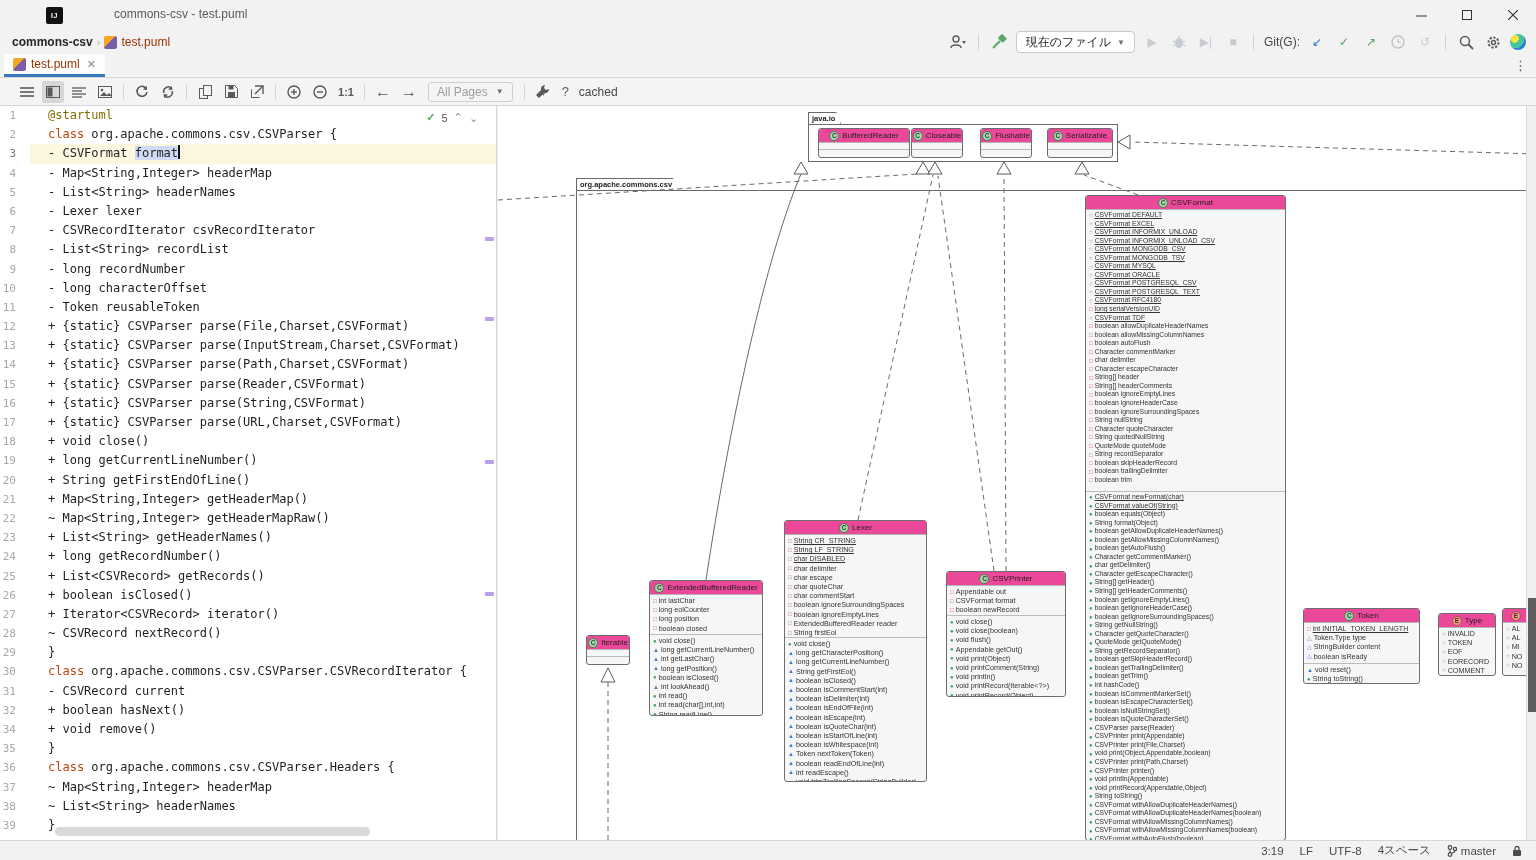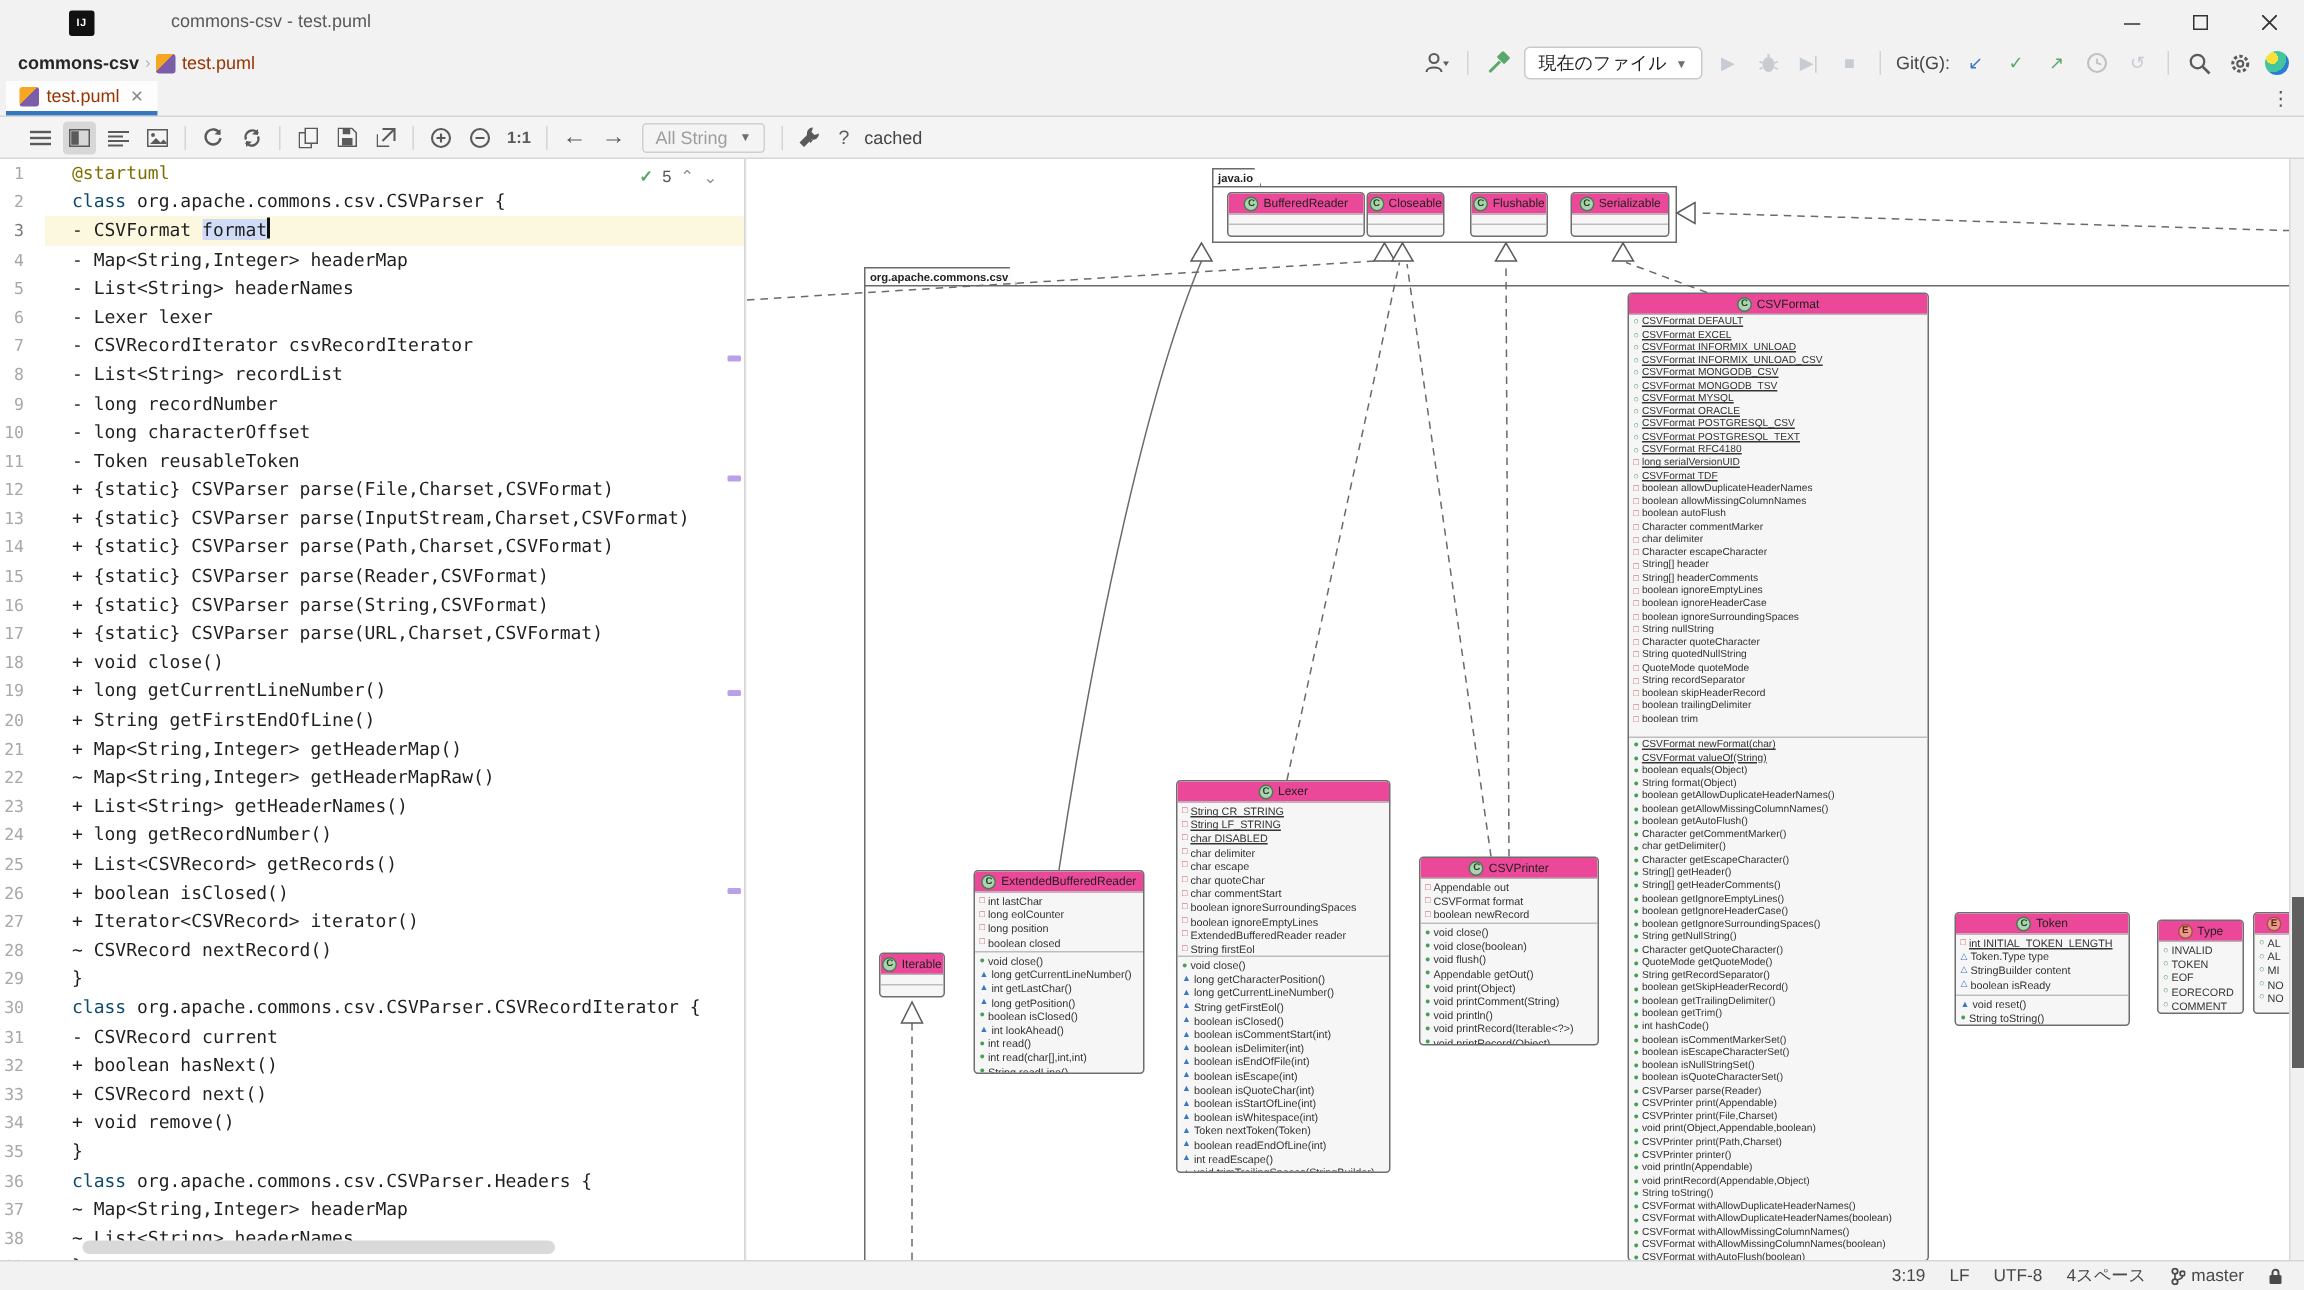--- a/index.html
+++ b/index.html
@@ -49,21 +49,21 @@
 
   
   .main{position:absolute;left:0;top:106px;width:1536px;height:734px;}
   .editor{position:absolute;left:0;top:0;width:497px;height:734px;background:#fff;border-right:1px solid #d4d4d4;overflow:hidden}
   .eline{display:flex;height:19.2px;line-height:19.2px;font-family:"DejaVu Sans Mono","Liberation Mono",monospace;font-size:12px;white-space:pre}
   .lnum{width:30px;flex:none;text-align:right;padding-right:14px;color:#a8a8a8;font-size:11px}
   .eline.current .lnum{color:#7a7a7a}
   .ltext{flex:1;color:#1f1f1f;padding-left:18px}
   .eline.current .ltext{background:#fcf7df}
   .tok-meta{color:#806f00}
-  .tok-kw{color:#0c4a6e}
+  .tok-kw{color:#c2410c}
   .tok-sel{background:#cfdbf7}
   .caret{display:inline-block;width:1.5px;height:14px;background:#111;vertical-align:-2px}
   .insp{position:absolute;right:14px;top:4px;display:flex;align-items:center;gap:6px;font-size:11px;color:#555;background:#fff;padding:1px 4px;border-radius:3px}
   .insp .ck{color:#59a869;font-weight:bold}
   .stripe-mark{position:absolute;width:9px;height:4px;background:#b9a0e8;border-radius:1px;right:2px}
   .hscroll{position:absolute;left:55px;top:721px;width:315px;height:9px;background:#d9d9d9;border-radius:5px}
 
   
   .preview{position:absolute;left:498px;top:0;width:1038px;height:734px;background:#fff;overflow:hidden}
   .links{position:absolute;left:0;top:0}
@@ -277,21 +277,21 @@
         <svg width="14" height="14">
           <circle cx="7" cy="7" r="6" fill="none" stroke="#5a5a5a" stroke-width="1.4"></circle>
           <line x1="4" y1="7" x2="10" y2="7" stroke="#5a5a5a" stroke-width="1.4"></line>
         </svg>
       </span>
     <span class="pbi lbl-11">1:1</span>
     <span class="vsep"></span>
     <span class="pbi dis">←</span>
     <span class="pbi dis">→</span>
     <span class="pages-dd">
-        <span>All String</span>
+        <span>All Pages</span>
         <span class="chev">▼</span>
       </span>
     <span class="vsep"></span>
     <span class="pbi">
         <svg width="15" height="15">
           <path d="M10,1 a4,4 0 0 0 -4,5 l-5,5 l3,3 l5,-5 a4,4 0 0 0 5,-4 l-3,1 l-2,-2 z" fill="#5a5a5a"></path>
           <path d="M11,13 l4,0 l-2,2.5 z" fill="#5a5a5a" transform="translate(-2,-1) scale(0.8)"></path>
         </svg>
       </span>
     <span class="help-q">?</span>
@@ -327,21 +327,20 @@
           <div class="eline"><span class="lnum">23</span><span class="ltext">+ List&lt;String&gt; getHeaderNames()</span></div>
           <div class="eline"><span class="lnum">24</span><span class="ltext">+ long getRecordNumber()</span></div>
           <div class="eline"><span class="lnum">25</span><span class="ltext">+ List&lt;CSVRecord&gt; getRecords()</span></div>
           <div class="eline"><span class="lnum">26</span><span class="ltext">+ boolean isClosed()</span></div>
           <div class="eline"><span class="lnum">27</span><span class="ltext">+ Iterator&lt;CSVRecord&gt; iterator()</span></div>
           <div class="eline"><span class="lnum">28</span><span class="ltext">~ CSVRecord nextRecord()</span></div>
           <div class="eline"><span class="lnum">29</span><span class="ltext">}</span></div>
           <div class="eline"><span class="lnum">30</span><span class="ltext"><span class="tok-kw">class</span> org.apache.commons.csv.CSVParser.CSVRecordIterator {</span></div>
           <div class="eline"><span class="lnum">31</span><span class="ltext">- CSVRecord current</span></div>
           <div class="eline"><span class="lnum">32</span><span class="ltext">+ boolean hasNext()</span></div>
-          <div class="eline"><span class="lnum">33</span><span class="ltext">+ CSVRecord next()</span></div>
           <div class="eline"><span class="lnum">34</span><span class="ltext">+ void remove()</span></div>
           <div class="eline"><span class="lnum">35</span><span class="ltext">}</span></div>
           <div class="eline"><span class="lnum">36</span><span class="ltext"><span class="tok-kw">class</span> org.apache.commons.csv.CSVParser.Headers {</span></div>
           <div class="eline"><span class="lnum">37</span><span class="ltext">~ Map&lt;String,Integer&gt; headerMap</span></div>
           <div class="eline"><span class="lnum">38</span><span class="ltext">~ List&lt;String&gt; headerNames</span></div>
           <div class="eline"><span class="lnum">39</span><span class="ltext">}</span></div>
         </div>
       <div class="insp">
         <span class="ck">✓</span>
           <span>5</span>

